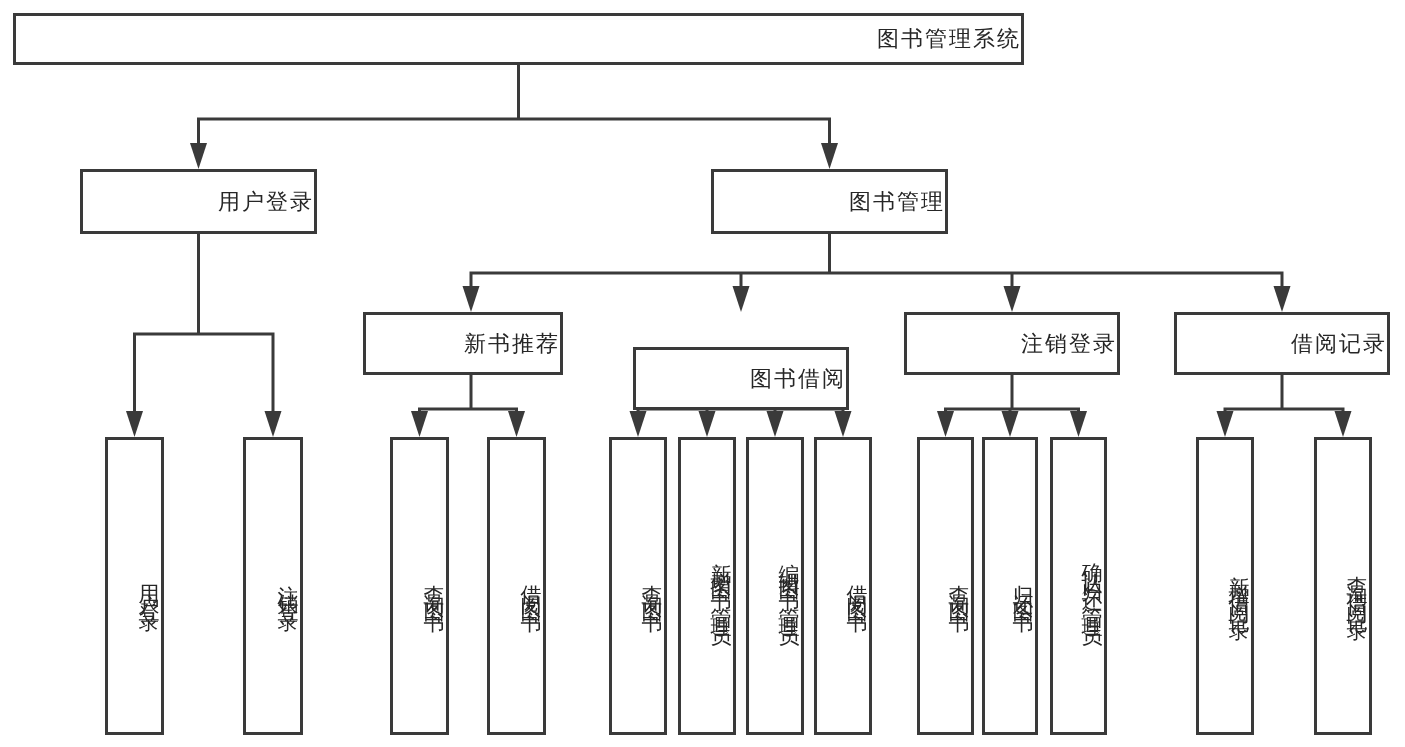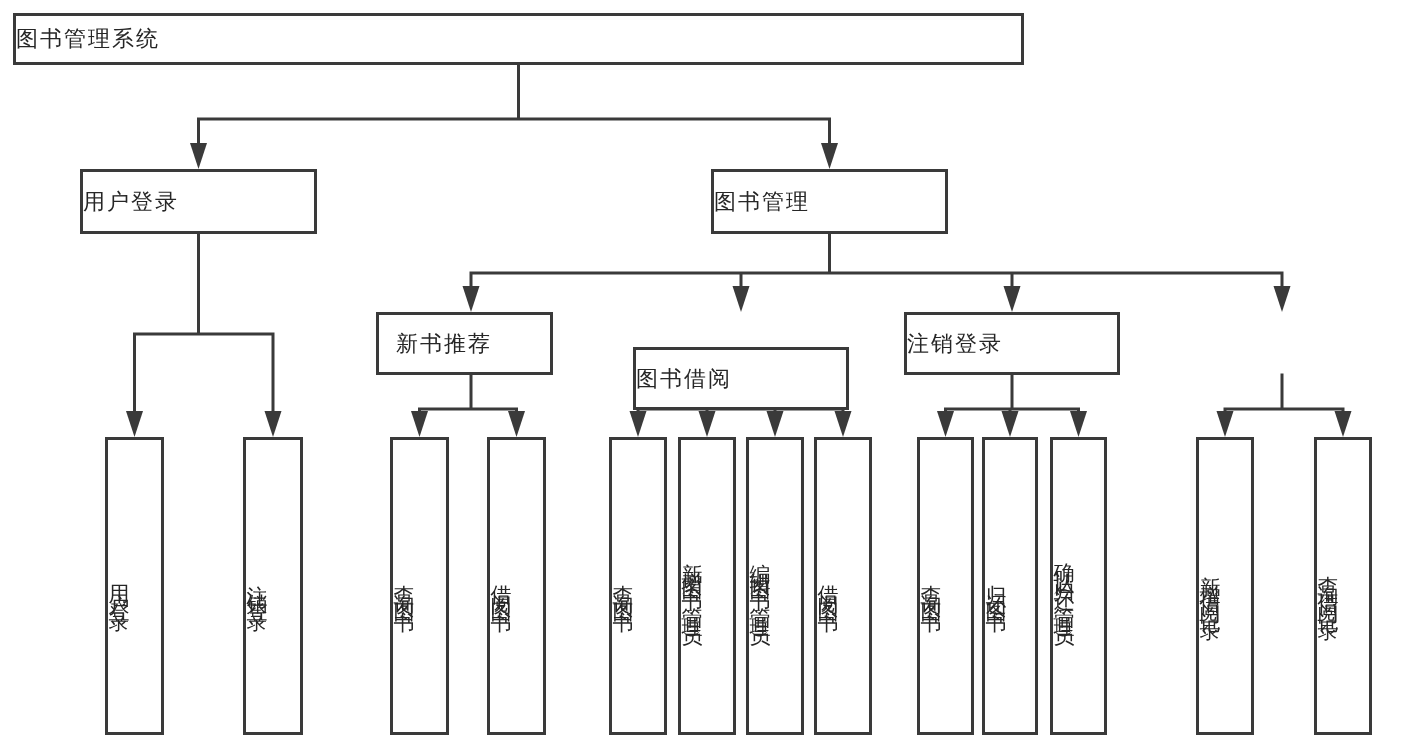--- a/index.html
+++ b/index.html
@@ -16,21 +16,21 @@
     left: 0; top: 0;
     width: 1405px; height: 747px;
   }
   .node {
     position: absolute;
     box-sizing: border-box;
     border: 3px solid var(--line, #3a3a3a);
     background: #ffffff;
     display: flex;
     align-items: center;
-    justify-content: flex-start;
+    justify-content: flex-end;
     color: var(--text, #262626);
   }
   .node.horizontal .label {
     font-size: 22px;
     letter-spacing: 2px;
     white-space: nowrap;
   }
   .node.vertical .label {
     writing-mode: vertical-rl;
     text-orientation: mixed;
@@ -79,28 +79,31 @@
     </svg>
 <div class="node horizontal" style="left: 13px; top: 13px; width: 1011px; height: 52px;">
       <span class="label">图书管理系统</span>
     </div>
     <div class="node horizontal" style="left: 80px; top: 169px; width: 237px; height: 65px;">
       <span class="label">用户登录</span>
     </div>
     <div class="node horizontal" style="left: 711px; top: 169px; width: 237px; height: 65px;">
       <span class="label">图书管理</span>
     </div>
-    <div class="node horizontal" style="left: 376px; top: 312px; width: 177px; height: 63px; padding-left: 17px;">
+    <div class="node horizontal" style="left: 363px; top: 312px; width: 200px; height: 63px; padding-left: 17px;">
       <span class="label">新书推荐</span>
     </div>
     <div class="node horizontal" style="left: 633px; top: 312px; width: 216px; height: 63px; margin-top: 35px;">
       <span class="label">图书借阅</span>
     </div>
     <div class="node horizontal" style="left: 904px; top: 312px; width: 216px; height: 63px;">
       <span class="label">注销登录</span>
+    </div>
+    <div class="node horizontal" style="left: 1174px; top: 312px; width: 216px; height: 63px;">
+      <span class="label">借阅记录</span>
     </div>
     <div class="node vertical" style="left: 105px; top: 437px; width: 59px; height: 298px;">
       <span class="label">用户登录</span>
     </div>
     <div class="node vertical" style="left: 243px; top: 437px; width: 60px; height: 298px;">
       <span class="label">注销登录</span>
     </div>
     <div class="node vertical" style="left: 390px; top: 437px; width: 59px; height: 298px;">
       <span class="label">查询图书</span>
     </div>

